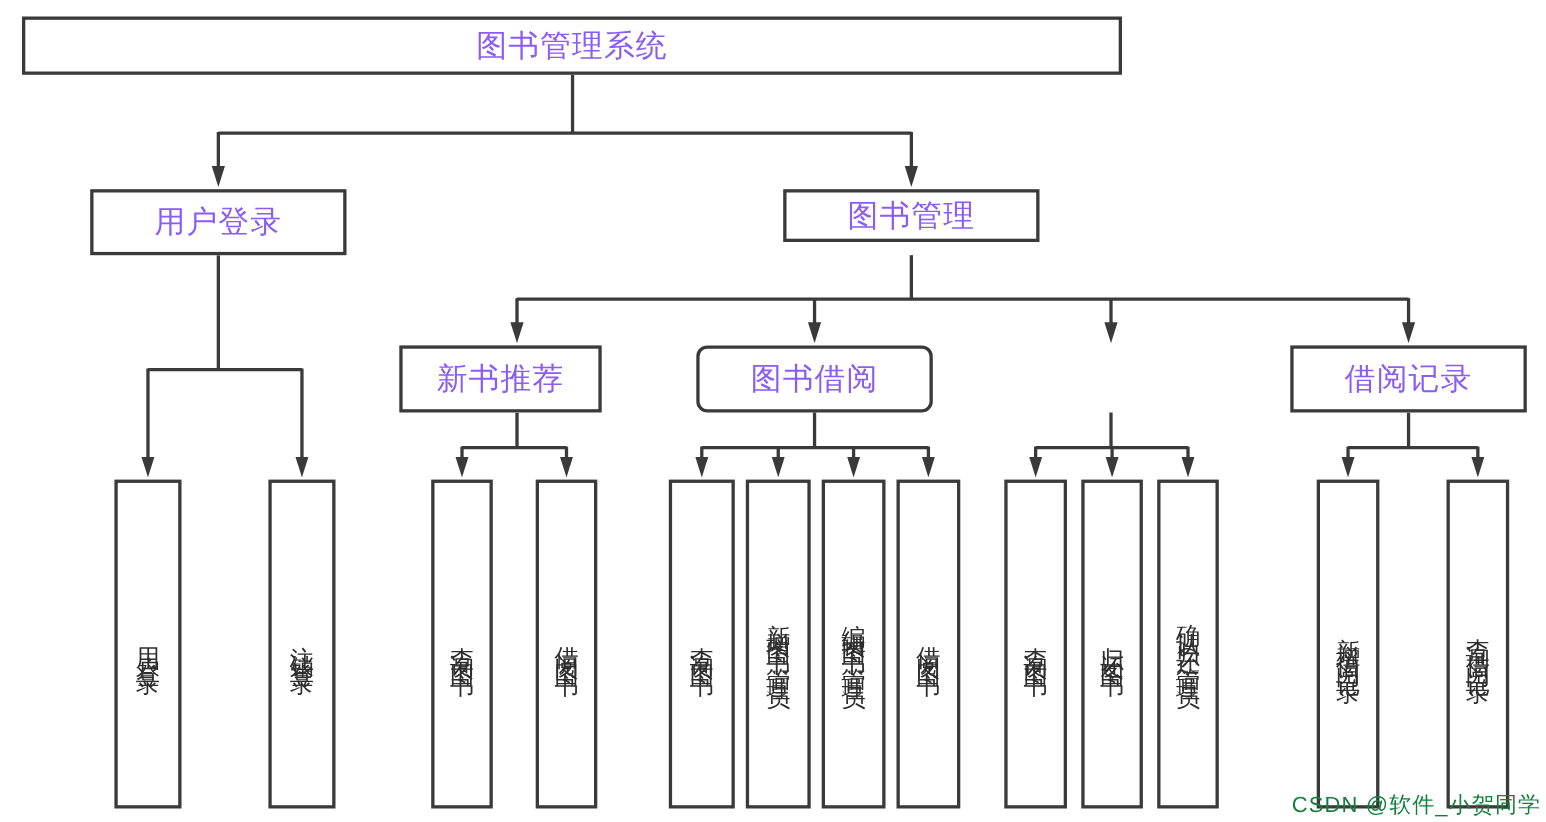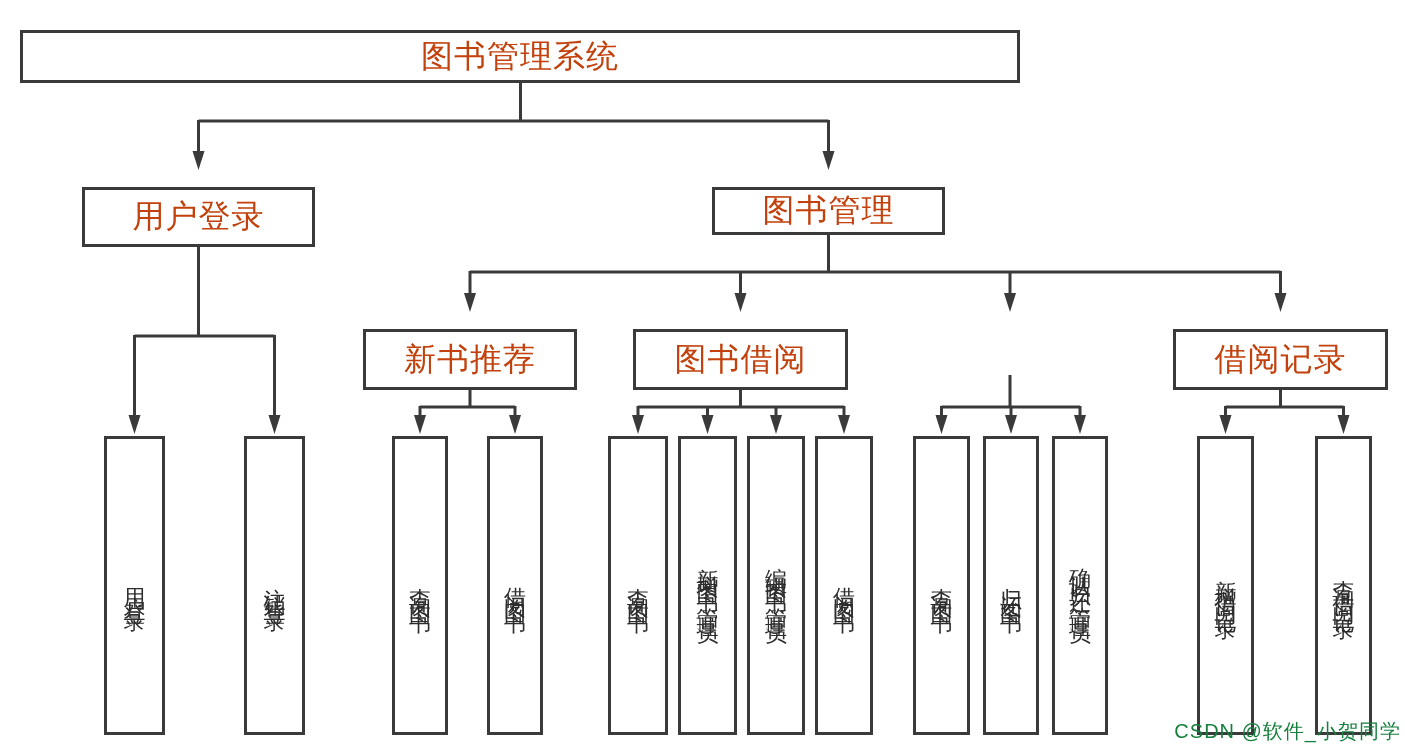--- a/index.html
+++ b/index.html
@@ -22,25 +22,24 @@
     height: 747px;
   }
   .box {
     position: absolute;
     box-sizing: border-box;
     border: 3px solid #3a3a3a;
     background: #ffffff;
     display: flex;
     align-items: center;
     justify-content: center;
-    color: #c2410c;
-    font-size: 32px;
+    color: #8b5cf6;
+    font-size: 28px;
     letter-spacing: 1px;
     white-space: nowrap;
-    margin-top: 15px;
   }
   .vbox {
     position: absolute;
     box-sizing: border-box;
     border: 3px solid #3a3a3a;
     background: #ffffff;
     display: flex;
     align-items: center;
     justify-content: center;
     color: #2d2d2d;
@@ -115,22 +114,22 @@
       <path d="M1225.5 406 L1225.5 416" marker-end="url(#arrow)"></path>
       <path d="M1343.5 406 L1343.5 416" marker-end="url(#arrow)"></path>
     </g>
   </svg>
 
   <div class="box" style="left:20px; top:15px; width:1000px; height:53px;">图书管理系统</div>
 
   <div class="box" style="left:82px; top:172px; width:233px; height:60px;">用户登录</div>
   <div class="box" style="left:712px; top:172px; width:233px; height:48px;">图书管理</div>
 
-  <div class="box" style="left:363px; top:314px; width:214px; height:61px;">新书推荐</div>
-  <div class="box" style="left:633px; top:314px; width:215px; height:61px;">图书借阅</div>
+  <div class="box" style="left:363px; top:314px; width:184px; height:61px;">新书推荐</div>
+  <div class="box" style="left:633px; top:314px; width:215px; height:61px;border-radius:10px;">图书借阅</div>
   <div class="box" style="left:1173px; top:314px; width:215px; height:61px;">借阅记录</div>
 
   <div class="vbox" style="left:104px; top:436px; width:61px; height:299px;">
     <span>用户登录</span>
   </div>
   <div class="vbox" style="left:244px; top:436px; width:61px; height:299px;">
     <span>注销登录</span>
   </div>
 
   <div class="vbox" style="left:392px; top:436px; width:56px; height:299px;">

